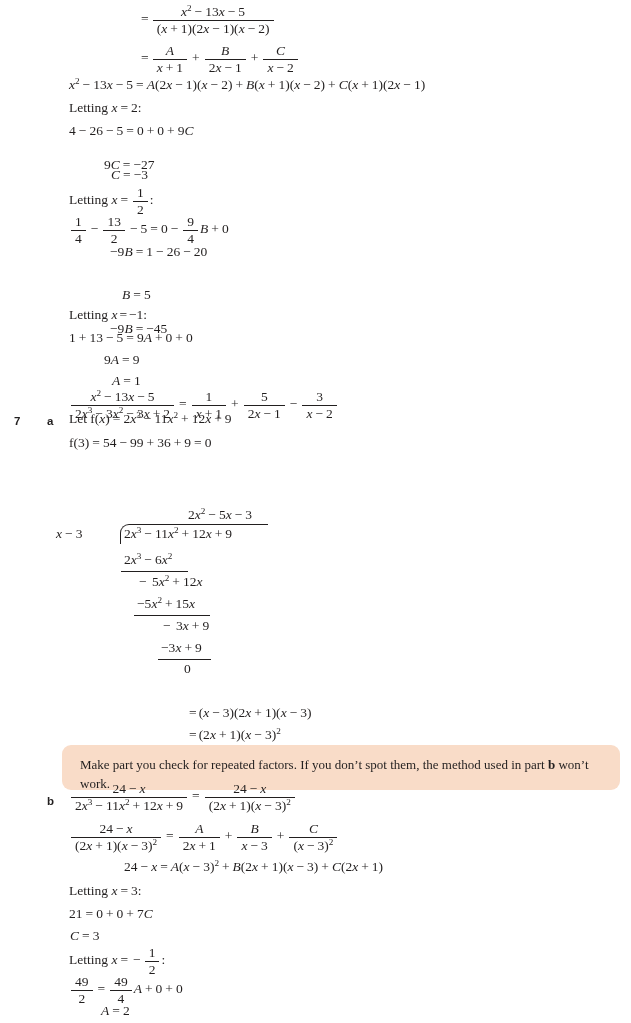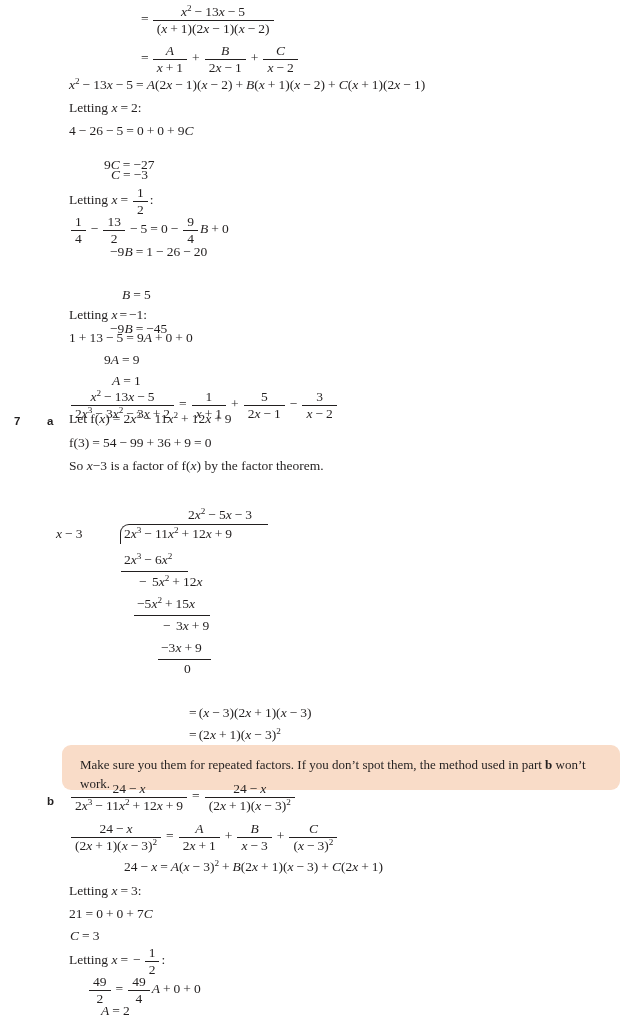--- a/index.html
+++ b/index.html
@@ -184,23 +184,20 @@
   <div class="qpart" style="left:47px; top:415px;">a</div>
 
   <div class="row math" style="left:69px; top:412px;">
     Let f(<i>x</i>)<span class="op">=</span>2<i>x</i><sup class="expn">3</sup><span class="op">−</span>11<i>x</i><sup class="expn">2</sup><span class="op">+</span>12<i>x</i><span class="op">+</span>9
   </div>
 
   <div class="row math" style="left:69px; top:436px;">
     f(3)<span class="op">=</span>54<span class="op">−</span>99<span class="op">+</span>36<span class="op">+</span>9<span class="op">=</span>0
   </div>
 
-  <div class="row math" style="left:69px; top:459px;">
-    So <i>x</i>−3 is a factor of f(<i>x</i>) by the factor theorem.
-  </div>
 
 
   <div class="ld-quotient math" style="left:188px; top:508px;">
     2<i>x</i><sup class="expn">2</sup><span class="op">−</span>5<i>x</i><span class="op">−</span>3
   </div>
 
   <div class="ld-divisor math" style="left:56px; top:527px;">
     <i>x</i><span class="op">−</span>3
   </div>
 
@@ -235,21 +232,21 @@
   </div>
 
   <div class="row math" style="left:187px; top:706px;">
     <span class="opn">=</span>(<i>x</i><span class="op">−</span>3)(2<i>x</i><span class="op">+</span>1)(<i>x</i><span class="op">−</span>3)
   </div>
   <div class="row math" style="left:187px; top:728px;">
     <span class="opn">=</span>(2<i>x</i><span class="op">+</span>1)(<i>x</i><span class="op">−</span>3)<sup class="expn">2</sup>
   </div>
 
   <div class="callout" style="left:62px; top:745px; width:558px; height:45px; padding:11px 18px 10px 18px;">
-    <p><span>Make sure you them for repeated factors. If you don’t spot them, the method used in part </span><b>b</b><span> won’t work.</span></p>
+    <p><span>Make part you check for repeated factors. If you don’t spot them, the method used in part </span><b>b</b><span> won’t work.</span></p>
   </div>
 
   <div class="qpart" style="left:47px; top:795px;">b</div>
 
   <div class="row math" style="left:69px; top:782px;">
     <span class="frac"><span class="num">24<span class="op">−</span><i>x</i></span><span class="den">2<i>x</i><sup class="expn">3</sup><span class="op">−</span>11<i>x</i><sup class="expn">2</sup><span class="op">+</span>12<i>x</i><span class="op">+</span>9</span></span><span class="op">=</span><span class="frac"><span class="num">24<span class="op">−</span><i>x</i></span><span class="den">(2<i>x</i><span class="op">+</span>1)(<i>x</i><span class="op">−</span>3)<sup class="expn">2</sup></span></span>
   </div>
 
   <div class="row math" style="left:69px; top:822px;">
     <span class="frac"><span class="num">24<span class="op">−</span><i>x</i></span><span class="den">(2<i>x</i><span class="op">+</span>1)(<i>x</i><span class="op">−</span>3)<sup class="expn">2</sup></span></span><span class="op">=</span><span class="frac"><span class="num"><i>A</i></span><span class="den">2<i>x</i><span class="op">+</span>1</span></span><span class="op">+</span><span class="frac"><span class="num"><i>B</i></span><span class="den"><i>x</i><span class="op">−</span>3</span></span><span class="op">+</span><span class="frac"><span class="num"><i>C</i></span><span class="den">(<i>x</i><span class="op">−</span>3)<sup class="expn">2</sup></span></span>
@@ -268,21 +265,21 @@
   </div>
 
   <div class="row math" style="left:70px; top:929px;">
     <i>C</i><span class="op">=</span>3
   </div>
 
   <div class="row math" style="left:69px; top:946px;">
     Letting <i>x</i><span class="op">=</span><span class="opn">−</span><span class="frac"><span class="num">1</span><span class="den">2</span></span>:
   </div>
 
-  <div class="row math" style="left:69px; top:975px;margin-left:18px;">
+  <div class="row math" style="left:69px; top:975px;">
     <span class="frac"><span class="num">49</span><span class="den">2</span></span><span class="op">=</span><span class="frac"><span class="num">49</span><span class="den">4</span></span><i>A</i><span class="op">+</span>0<span class="op">+</span>0
   </div>
 
   <div class="row math" style="left:79px; top:1004px;margin-left:22px;">
     <i>A</i><span class="op">=</span>2
   </div>
 
 </div>
 
 </body></html>

